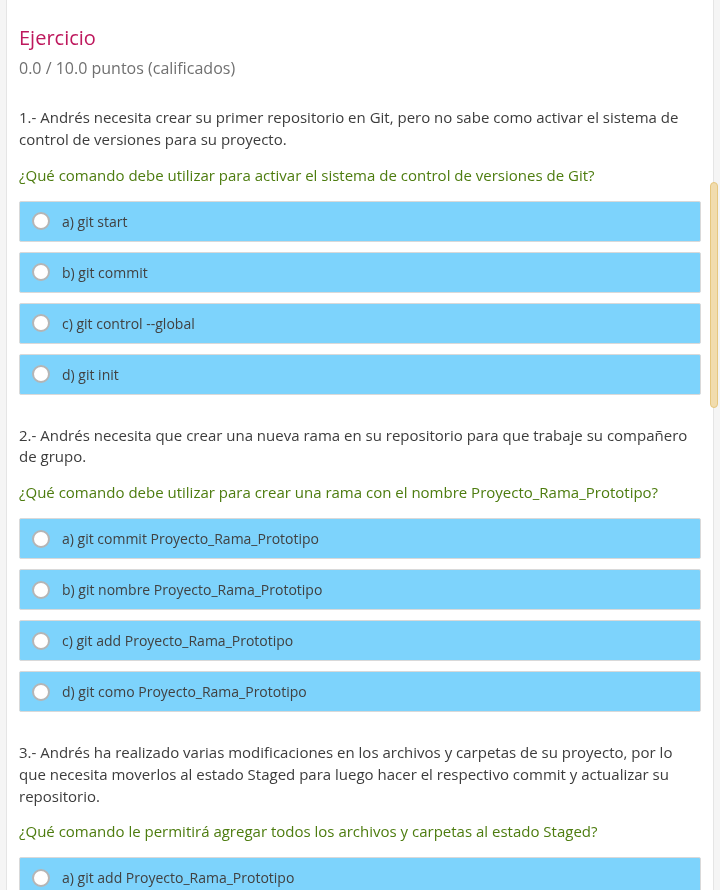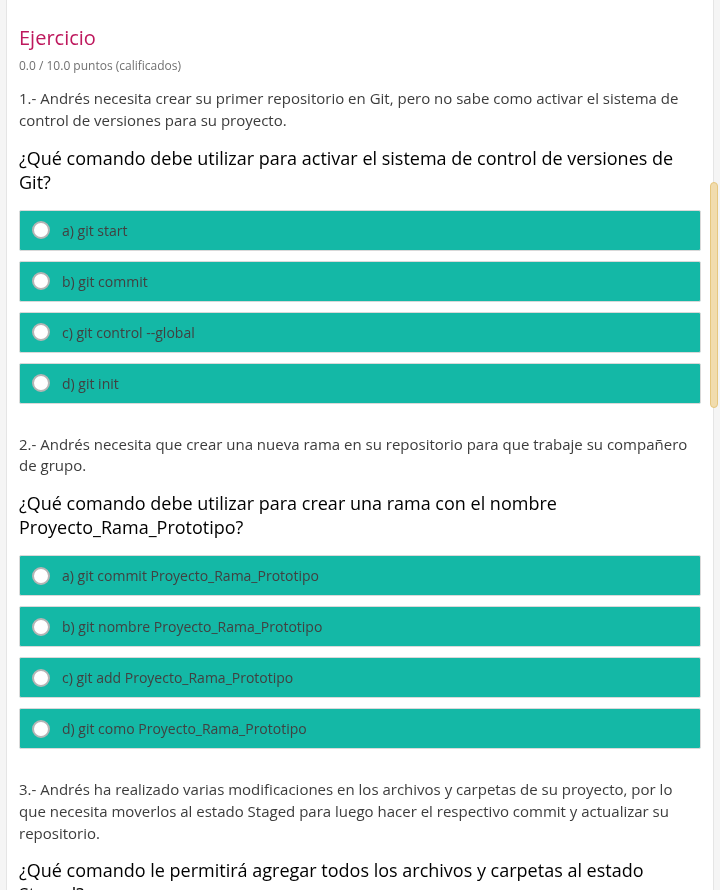--- a/index.html
+++ b/index.html
@@ -31,40 +31,40 @@
       height:4px;
       overflow:hidden;
     }
     h3.exercise {
       font-size:20px;
       font-weight:400;
       color:#be185d;
       margin-top:20px;
     }
     .points {
-      font-size:12px;
+      font-size:16px;
       color:#707070;
-      margin:6px 0 14px 0;
+      margin:6px 0 28px 0;
     }
     .q-stem {
       font-size:15px;
       color:#3c3c3c;
       line-height:1.45;
       margin:6px 0 14px 0;
     }
     .q-prompt {
-      font-size:18px;
-      color:#000000;
+      font-size:15px;
+      color:#4d7c0f;
       margin:10px 0 16px 0;
     }
     .options { display:flex; flex-direction:column; gap:10px; margin-bottom:30px;}
     .option {
       border:1px solid #d9d9d9;
       border-radius:2px;
-      background:#14b8a6;
+      background:#7dd3fc;
       padding:10px 12px;
       display:flex;
       align-items:center;
       gap:12px;
       cursor:pointer;
     }
     .radio {
       width:18px; height:18px;
       border:2px solid #b5b5b5;
       border-radius:50%;

